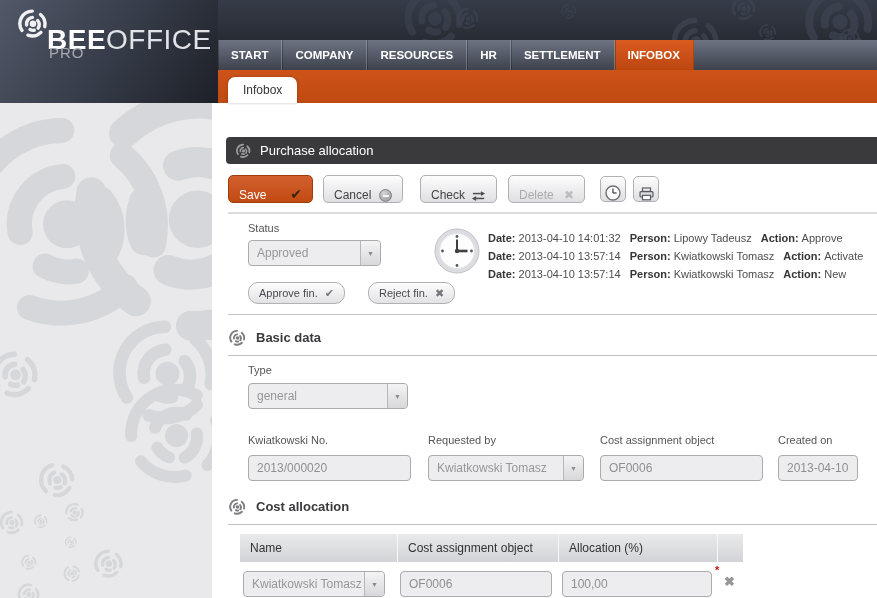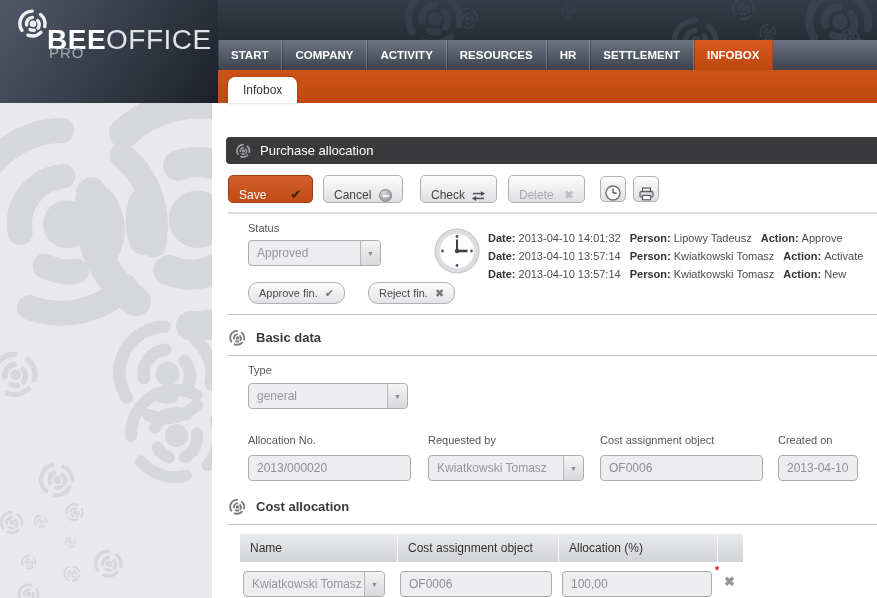--- a/index.html
+++ b/index.html
@@ -151,21 +151,20 @@
     <svg class="wm-logo" style="left:16px; top:6px; width:34px; height:34px;">
         <use href="#swirl"></use>
       </svg>
     <div class="brand-line"><span class="brand-bold">BEE</span><span class="brand-light">OFFICE</span></div>
     <div class="brand-sub">PRO</div>
   </div>
 
   <div class="nav-bar">
     <div class="nav-tab">START</div>
     <div class="nav-tab">COMPANY</div>
-    <div class="nav-tab">ACTIVITY</div>
     <div class="nav-tab">RESOURCES</div>
     <div class="nav-tab">HR</div>
     <div class="nav-tab">SETTLEMENT</div>
     <div class="nav-tab active">INFOBOX</div>
   </div>
 
   <div class="orange-bar">
     <div class="sub-tab">Infobox</div>
   </div>
 
@@ -312,21 +311,21 @@
       <span>Basic data</span>
     </div>
     <div class="hr-thin" style="top:252px;"></div>
 
     <div class="field-label" style="left:36px; top:261px;">Type</div>
     <div class="select" style="left:36px; top:280px; width:160px;">
       <span class="sel-value">general</span>
       <span class="sel-arrow">▼</span>
     </div>
 
-    <div class="field-label" style="left:36px; top:331px;">Allocation No.</div>
+    <div class="field-label" style="left:36px; top:331px;">Kwiatkowski No.</div>
     <input class="tb" style="left: 36px; top: 352px; width: 163px;" readonly="" value="2013/000020">
 
     <div class="field-label" style="left:216px; top:331px;">Requested by</div>
     <div class="select" style="left:216px; top:352px; width:156px;">
       <span class="sel-value">Kwiatkowski Tomasz</span>
       <span class="sel-arrow">▼</span>
     </div>
 
     <div class="field-label" style="left:388px; top:331px;">Cost assignment object</div>
     <input class="tb" style="left: 388px; top: 352px; width: 163px;" readonly="" value="OF0006">

